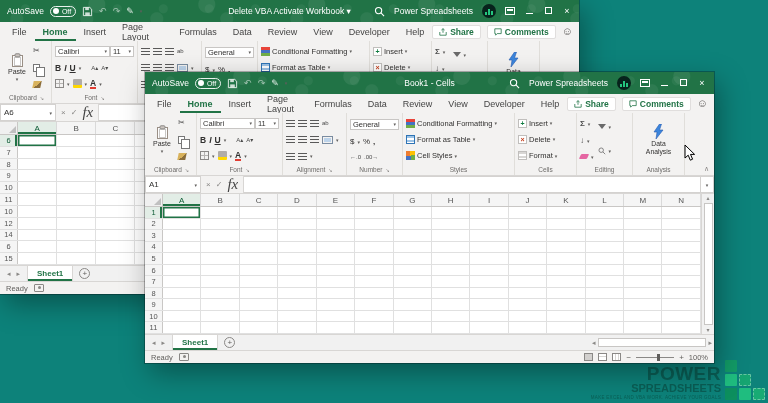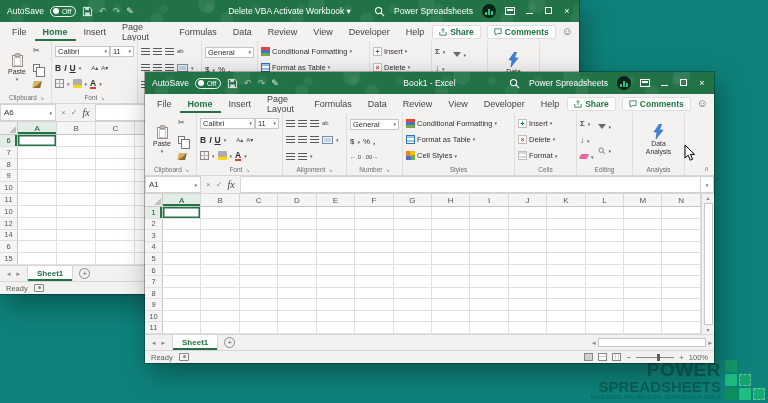--- a/index.html
+++ b/index.html
@@ -109,21 +109,21 @@
   .da-big { display:flex; flex-direction:column; align-items:center; justify-content:center; width:100%; gap:1px; }
   .da-lbl { font-size:6.8px; color:#323130; text-align:center; line-height:1.15; white-space:pre-line; }
   .ribbon-collapse { position:absolute; right:5px; bottom:2px; font-size:7px; color:#8a8886; }
 
   
   .fbar { height:18px; flex:0 0 18px; display:flex; align-items:stretch; background:#f3f2f1; border-bottom:1px solid #d8d6d4; }
   .namebox { width:56px; background:#fff; border:1px solid #d4d2d0; display:flex; align-items:center;
     justify-content:space-between; padding:0 3px; font-size:8px; color:#323130; }
   .fb-btns { display:flex; align-items:center; gap:5px; padding:0 5px; border-right:1px solid #d8d6d4; }
   .fb-ic { font-size:8px; color:#8a8886; }
-  .fx { font-style:italic; font-family:"Liberation Serif",serif; font-size:10px; color:#444; }
+  .fx { font-style:italic; font-family:"Liberation Serif",serif; font-size:15px; color:#444; }
   .fb-input { flex:1; background:#fff; border-top:1px solid #d4d2d0; border-bottom:1px solid #d4d2d0; }
   .fb-exp { width:14px; display:flex; align-items:center; justify-content:center; background:#fff;
     border:1px solid #d4d2d0; font-size:5px; color:#605e5c; }
 
   
   .gridwrap { flex:1; display:flex; overflow:hidden; background:#fff; }
   .gridmain { flex:1; display:flex; flex-direction:column; overflow:hidden; }
   .chrow { height:13px; flex:0 0 13px; display:flex; background:#f5f5f5; border-bottom:1px solid #c9c7c5; }
   .corner { width:18px; flex:0 0 18px; background:#f0f0f0; border-right:1px solid #c9c7c5; position:relative; }
   .corner::after { content:""; position:absolute; right:1px; bottom:1px;
@@ -167,21 +167,21 @@
   .view-ic.v2 { background:linear-gradient(#fff 0 2px,#d8d6d4 2px 3px,#fff 3px); }
   .view-ic.v3 { background:repeating-linear-gradient(90deg,#fff 0 2px,#d8d6d4 2px 3px); }
   .zoom-track { width:38px; height:1px; background:#8a8886; position:relative; }
   .zoom-knob { position:absolute; left:55%; top:-3px; width:3px; height:7px; background:#605e5c; }
   .zsym { font-size:8px; }
 
   
   .ps-logo { position:absolute; right:3px; bottom:3px; z-index:1; display:flex; align-items:flex-end; gap:4px; }
   .ps-text { text-align:right; color:var(--brand,#0a5e55); font-weight:bold; line-height:1; }
   .ps-l1 { font-size:19px; letter-spacing:.5px; }
-  .ps-l2 { font-size:15px; letter-spacing:0; }
+  .ps-l2 { font-size:11px; letter-spacing:0; }
   .ps-tag { font-size:4.5px; font-weight:normal; letter-spacing:.3px; margin-top:2px; }
   .mosaic { display:grid; grid-template-columns:repeat(3,12px); grid-auto-rows:12px; gap:2px; }
   .sq { border-radius:1px; }
   .sq.p11 { grid-column:1; grid-row:1; background:#129a66; }
   .sq.p21 { grid-column:1; grid-row:2; background:#1fbd7f; }
   .sq.p22 { grid-column:2; grid-row:2; background:#16a571; border:1px dashed rgba(255,255,255,.35); }
   .sq.p31 { grid-column:1; grid-row:3; background:#0d8f5e; }
   .sq.p32 { grid-column:2; grid-row:3; background:#1fbd7f; }
   .sq.p33 { grid-column:3; grid-row:3; background:#18ab74; border:1px dashed rgba(255,255,255,.35); }
 
@@ -753,21 +753,21 @@
           <path d="M1.5 1.5h7l2 2v7h-9z" fill="none" stroke="#fff" stroke-width="1"></path>
           <rect x="3.5" y="1.5" width="4" height="3" fill="#fff" opacity=".85"></rect>
           <rect x="3.5" y="7" width="5" height="3.5" fill="#fff" opacity=".85"></rect>
         </svg>
       <span class="qat-ic dim">↶</span>
       <span class="qat-ic dim">↷</span>
       <span class="qat-ic">✎</span>
       <span class="dd">▾</span>
     </div>
     <div class="tb-title">
-      <span>Book1 - Excel</span> <span></span>
+      <span>Book1 - Cells</span> <span></span>
     </div>
     <div class="tb-right">
       <svg width="11" height="11" viewBox="0 0 12 12">
           <circle cx="5" cy="5" r="3.4" fill="none" stroke="#fff" stroke-width="1.2"></circle>
           <line x1="7.6" y1="7.6" x2="11" y2="11" stroke="#fff" stroke-width="1.2"></line>
         </svg>
       <span>Power Spreadsheets</span>
       <span class="brand-dot">
         <i style="height:3px"></i>
           <i style="height:6px"></i>

